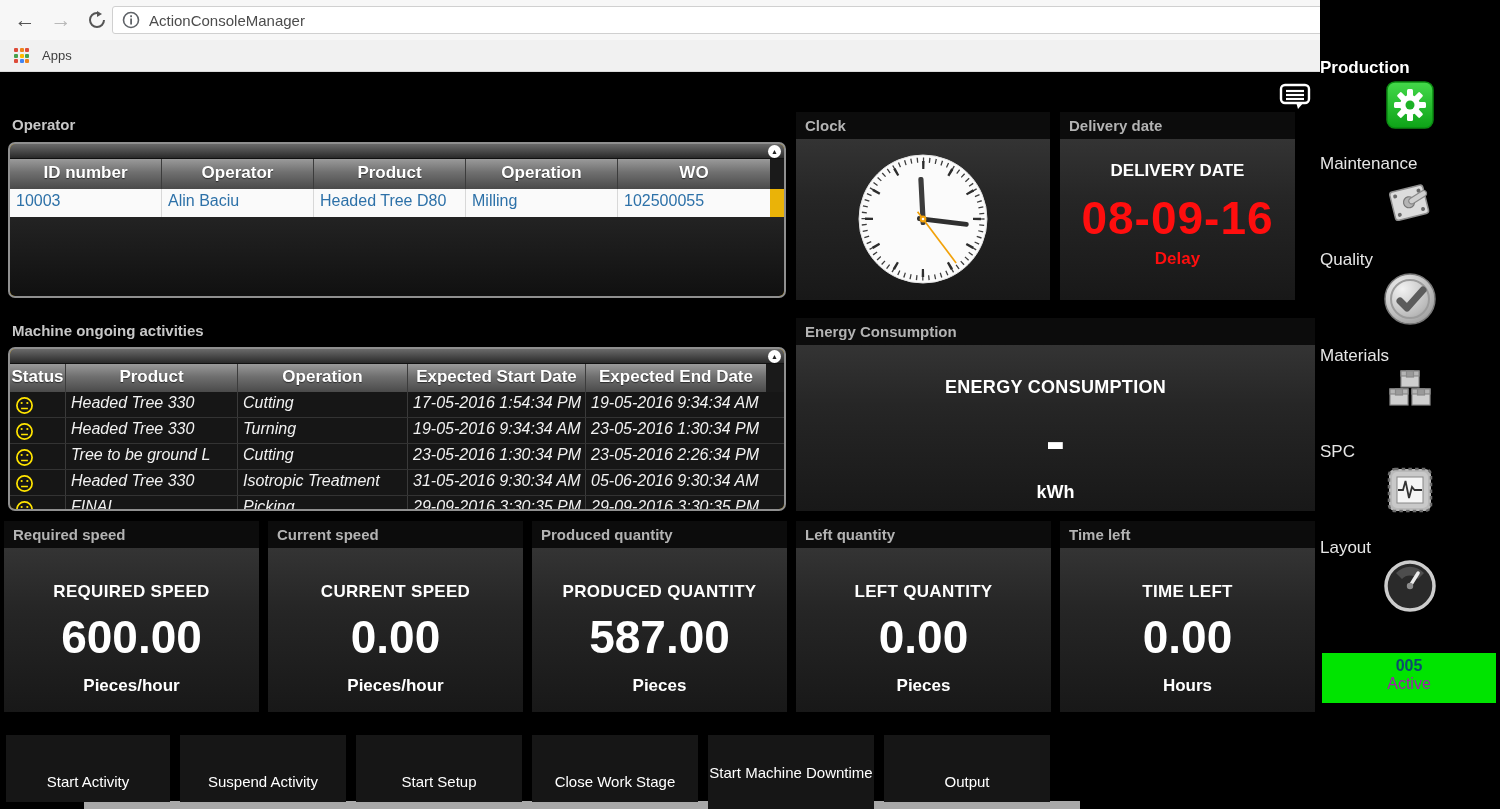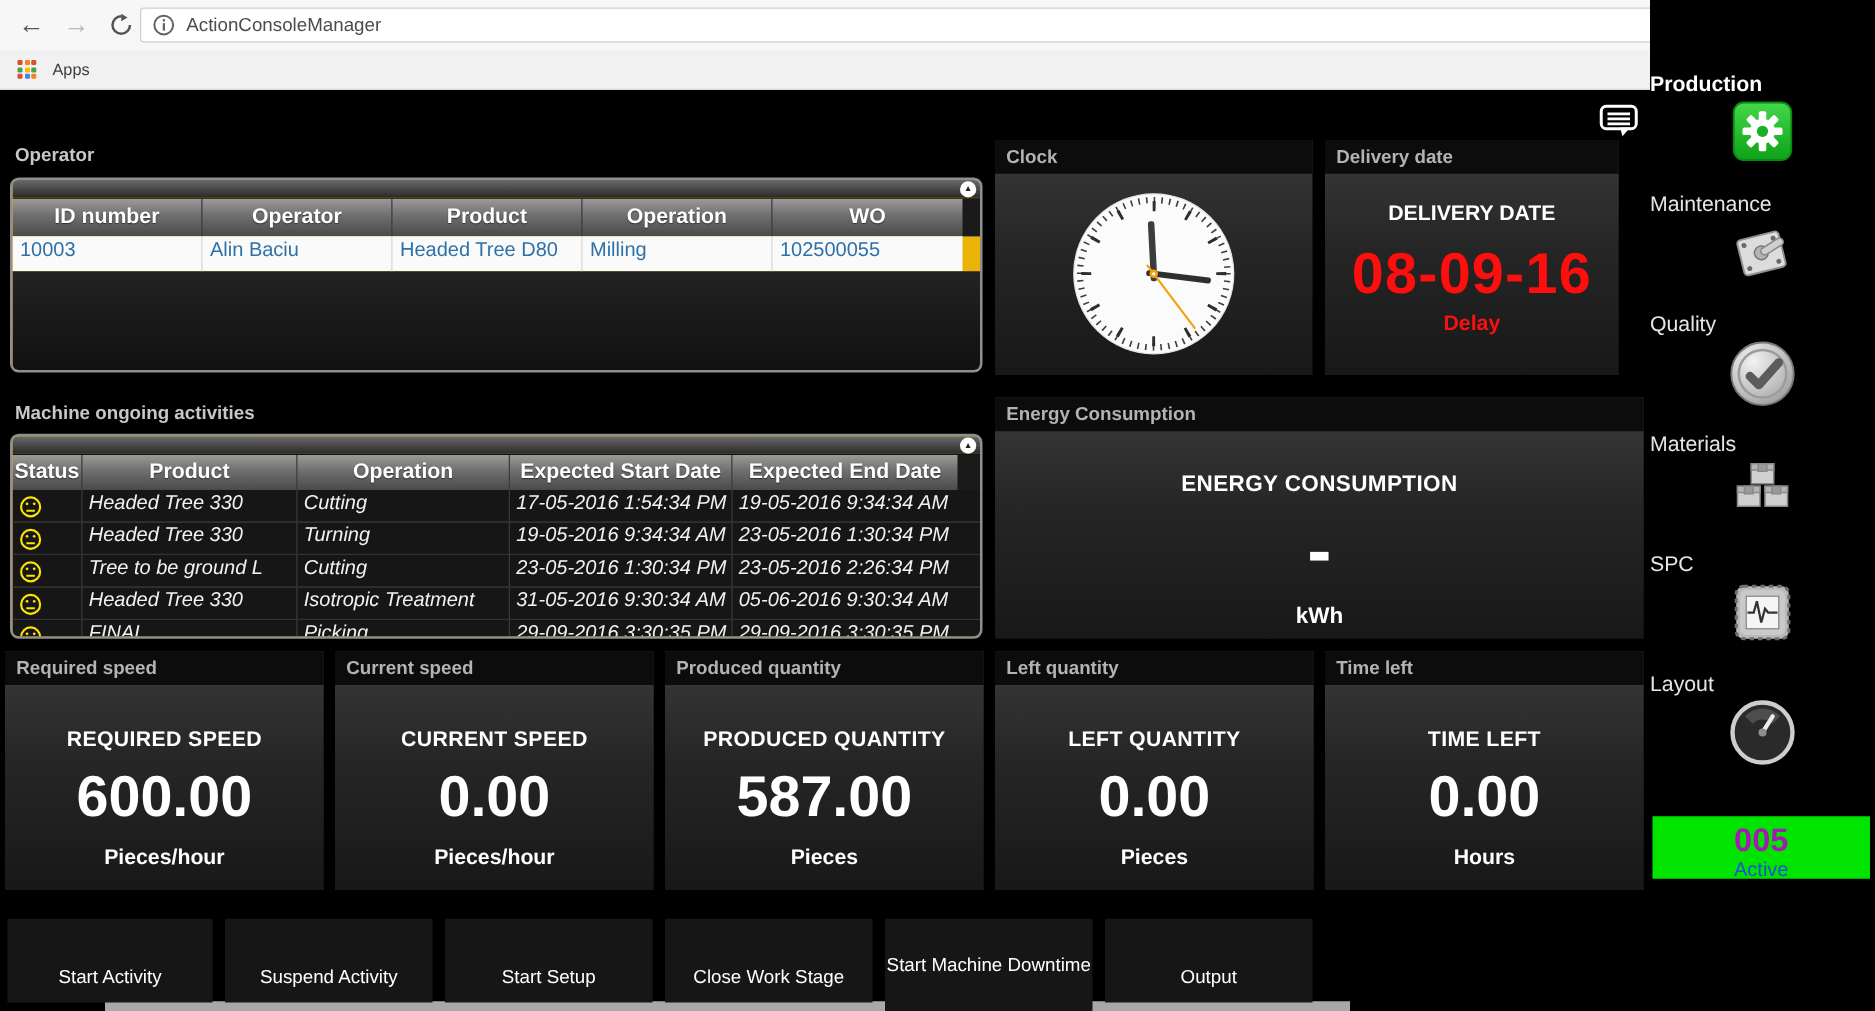--- a/index.html
+++ b/index.html
@@ -72,22 +72,22 @@
   
   .fbtn { position:absolute; top:735px; height:67px; width:164px; background:#161616; color:#fff; font-size:15px; display:flex; align-items:flex-end; justify-content:center; text-align:center; padding-bottom:12px; cursor:pointer; }
   #hscroll { position:absolute; left:84px; top:801px; width:996px; height:8px; background:#a8a8a8; }
 
   
   #sidebar { position:absolute; left:1320px; top:0; width:180px; height:737px; background:#000; }
   .side-label { position:absolute; width:210px; color:#e6e6e6; font-size:17px; }
   .side-label.bold { font-weight:bold; color:#fff; }
   .side-ico { position:absolute; left:0; width:180px; display:flex; justify-content:center; cursor:pointer; }
   #active-badge { position:absolute; left:2px; top:653px; width:174px; height:50px; background:#00e400; text-align:center; cursor:pointer; }
-  #badge-num { font-size:26px; font-weight:bold; color:#a21caf; margin-top:4px; }
-  #badge-label { font-size:16px; color:#1d4ed8; }
+  #badge-num { font-size:16px; font-weight:bold; color:#0c4a6e; margin-top:4px; }
+  #badge-label { font-size:16px; color:#a21caf; }
 </style>
 </head>
 <body>
 
 <div id="screen">
 
   <div id="toolbar">
     <div id="btn-back" class="nav-btn">←</div>
     <div id="btn-fwd" class="nav-btn">→</div>
     <div id="btn-reload" class="nav-btn">

